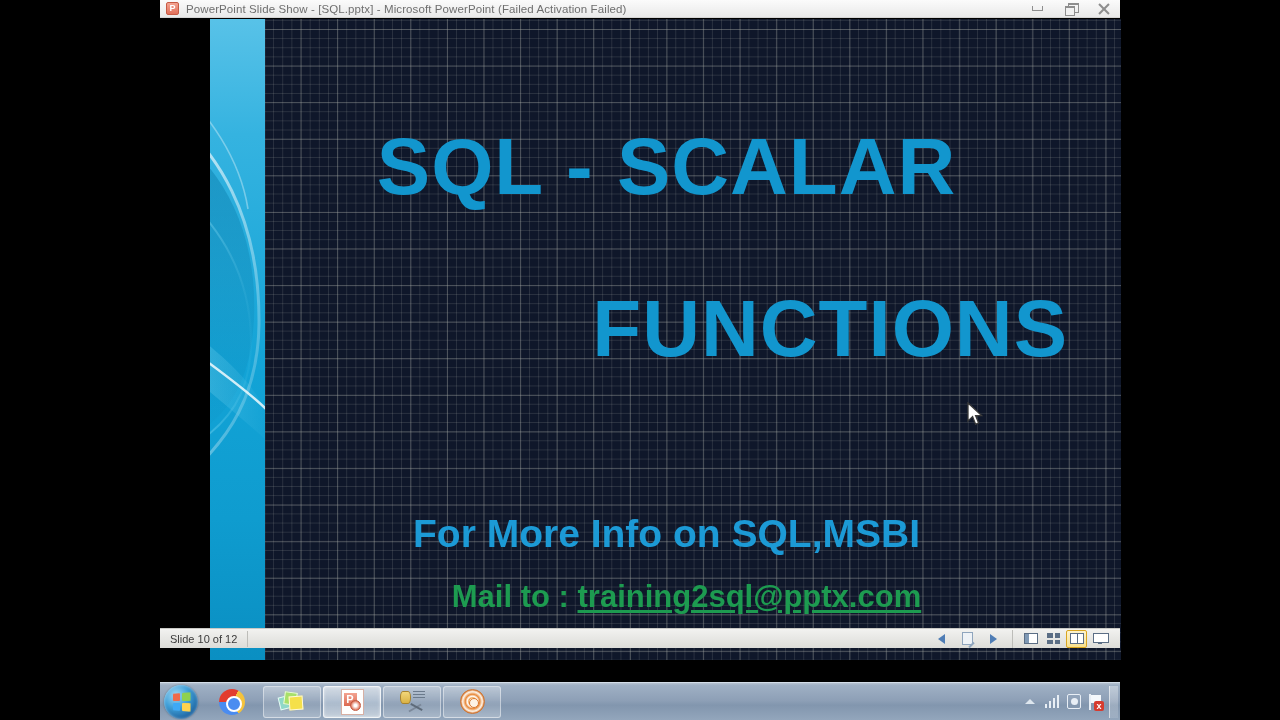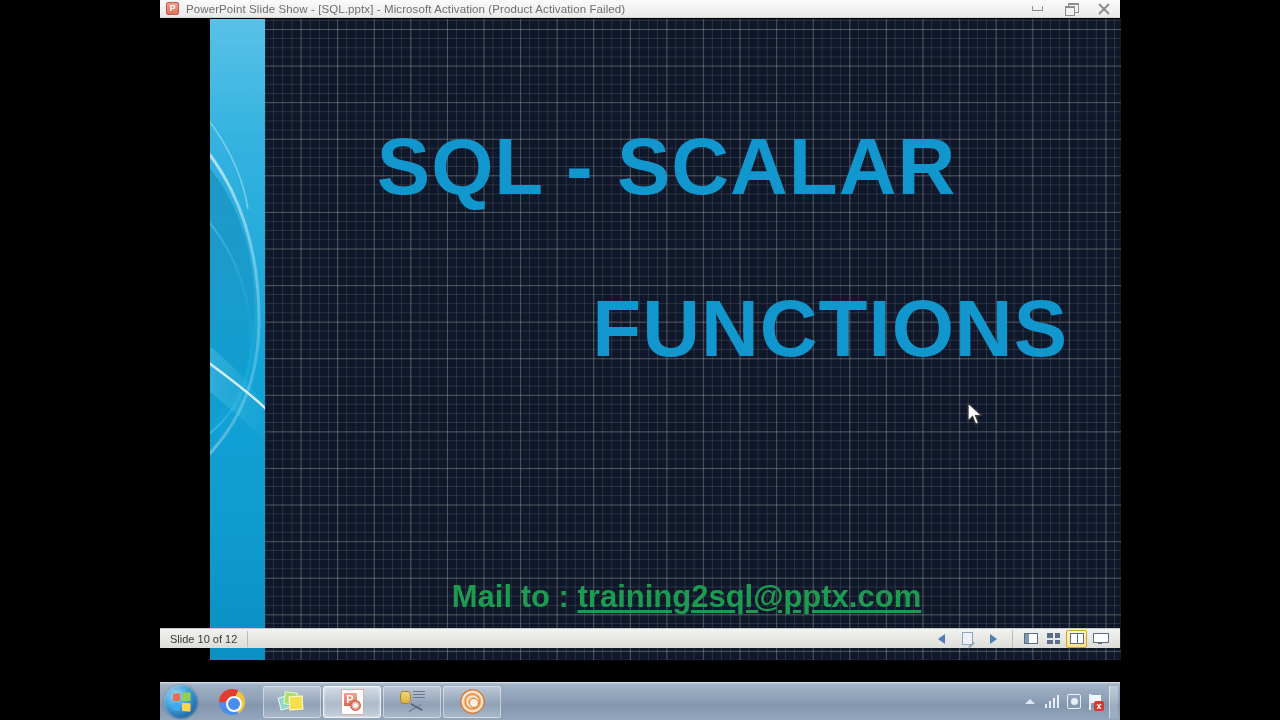--- a/index.html
+++ b/index.html
@@ -258,21 +258,21 @@
   
   #cursor { position: absolute; left: 966px; top: 402px; width: 18px; height: 26px; }
 </style>
 </head>
 <body>
 
 <div id="screen">
 
   <div id="titlebar">
     <div class="ppt-icon">P</div>
-    <div class="title-text">PowerPoint Slide Show - [SQL.pptx] - Microsoft Activation (Product Activation Failed)</div>
+    <div class="title-text">PowerPoint Slide Show - [SQL.pptx] - Microsoft PowerPoint (Failed Activation Failed)</div>
     <div id="winbuttons">
       <div class="wbtn">
         <span class="glyph-min"></span>
       </div>
       <div class="wbtn">
         <span class="glyph-restore"></span>
       </div>
       <div class="wbtn">
         <span class="glyph-close"></span>
       </div>
@@ -305,20 +305,21 @@
         <path d="M-45,160 C0,195 40,245 41,320 C42,370 20,400 -5,418" fill="none" stroke="url(#sw3)" stroke-width="2"></path>
         <path d="M-35,300 C5,330 42,360 55,392 L55,420 C30,398 0,372 -35,345 Z" fill="url(#sw3)" opacity="0.55"></path>
         <path d="M-20,330 C10,352 38,372 56,390" fill="none" stroke="#ffffff" stroke-opacity="0.8" stroke-width="2.4"></path>
         <path d="M-40,60 C0,95 30,140 38,190" fill="none" stroke="#ffffff" stroke-opacity="0.35" stroke-width="1.6"></path>
       </svg>
     </div>
 
     <div class="slide-title" id="title-line1">SQL - SCALAR</div>
     <div class="slide-title" id="title-line2">FUNCTIONS</div>
 
+    <div id="subtitle1">For More Info on SQL,MSBI</div>
 
     <div id="subtitle2">
       <span class="mail-label">Mail to : </span><a class="mail-link" href="#">training2sql@pptx.com</a>
     </div>
   </div>
 
   <div id="statusbar">
     <div class="slide-counter">Slide 10 of 12</div>
 
     <div id="status-right">

